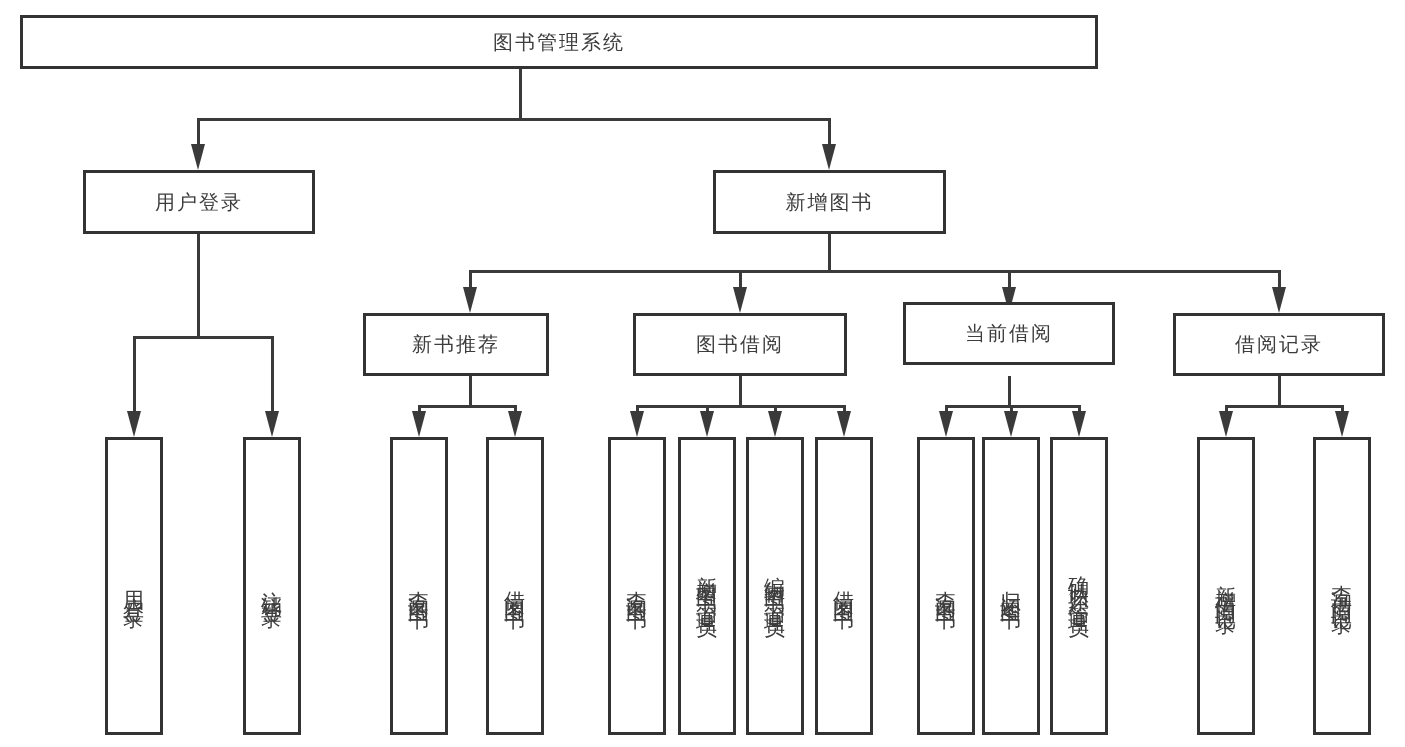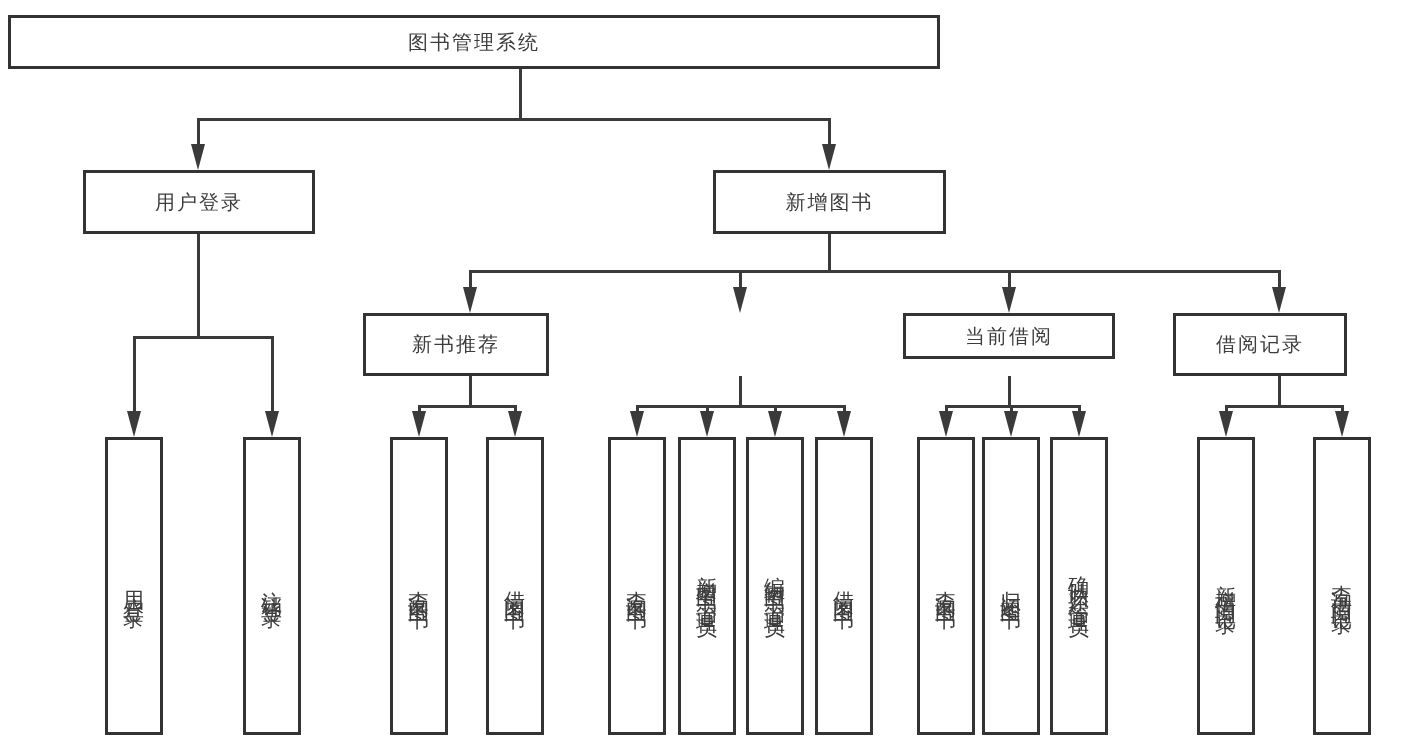--- a/index.html
+++ b/index.html
@@ -124,38 +124,41 @@
   <div class="arrow" style="left:1004px;top:411px"></div>
   <div class="arrow" style="left:1072px;top:411px"></div>
 
   <div class="vline" style="left:1278px;top:376px;height:29px"></div>
   <div class="hline" style="left:1225px;top:405px;width:119px"></div>
   <div class="vline" style="left:1225px;top:405px;height:8px"></div>
   <div class="vline" style="left:1341px;top:405px;height:8px"></div>
   <div class="arrow" style="left:1219px;top:411px"></div>
   <div class="arrow" style="left:1335px;top:411px"></div>
 
-  <div class="box" style="left:8px;top:15px;width:932px;height:54px">
+  <div class="box" style="left:20px;top:15px;width:1078px;height:54px">
     <span class="hlabel">图书管理系统</span>
   </div>
 
   <div class="box" style="left:83px;top:170px;width:232px;height:64px">
     <span class="hlabel">用户登录</span>
   </div>
   <div class="box" style="left:713px;top:170px;width:233px;height:64px">
     <span class="hlabel">新增图书</span>
   </div>
 
   <div class="box" style="left:363px;top:313px;width:186px;height:63px">
     <span class="hlabel">新书推荐</span>
   </div>
-  <div class="box" style="left:903px;top:313px;width:212px;height:46px">
+  <div class="box" style="left:633px;top:313px;width:214px;height:63px">
+    <span class="hlabel">图书借阅</span>
+  </div>
+  <div class="box" style="left:903px;top:302px;width:212px;height:63px">
     <span class="hlabel">当前借阅</span>
   </div>
-  <div class="box" style="left:1173px;top:313px;width:174px;height:63px">
+  <div class="box" style="left:1173px;top:313px;width:212px;height:63px">
     <span class="hlabel">借阅记录</span>
   </div>
 
   <div class="box" style="left:105px;top:437px;width:58px;height:298px">
     <span class="vlabel">用户登录</span>
   </div>
   <div class="box" style="left:243px;top:437px;width:58px;height:298px">
     <span class="vlabel">注销登录</span>
   </div>
 

